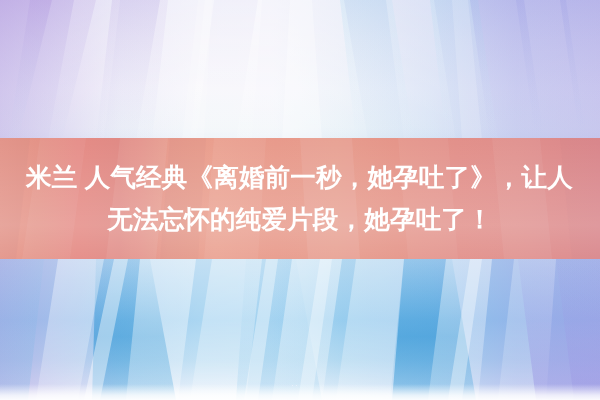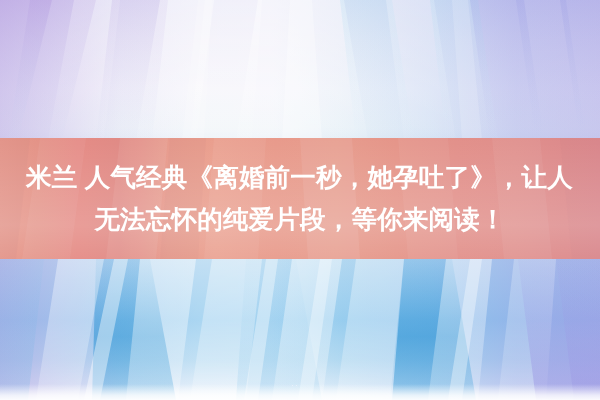--- a/index.html
+++ b/index.html
@@ -247,20 +247,20 @@
       <polygon points="492,0 540,0 552,121 504,121" fill="#ffffff" opacity="0.06"></polygon>
       <polygon points="0,0 30,0 16,121 0,121" fill="#c97f80" opacity="0.14"></polygon>
       <polygon points="170,0 206,0 198,121 160,121" fill="#c97f80" opacity="0.10"></polygon>
       <polygon points="560,0 600,0 600,121 572,121" fill="#c97f86" opacity="0.12"></polygon>
     </svg>
     <div class="pink-band-sheen"></div>
   </div>
 
   <div class="headline">
     <div class="headline-line l1">米兰 人气经典《离婚前一秒，她孕吐了》，让人</div>
-    <div class="headline-line l2">无法忘怀的纯爱片段，等你来阅读！</div>
+    <div class="headline-line l2">无法忘怀的纯爱片段，她孕吐了！</div>
   </div>
 
   <div class="bottom-mark">··</div>
 
   <div class="bottom-haze"></div>
 
 </div>
 
 </body></html>

